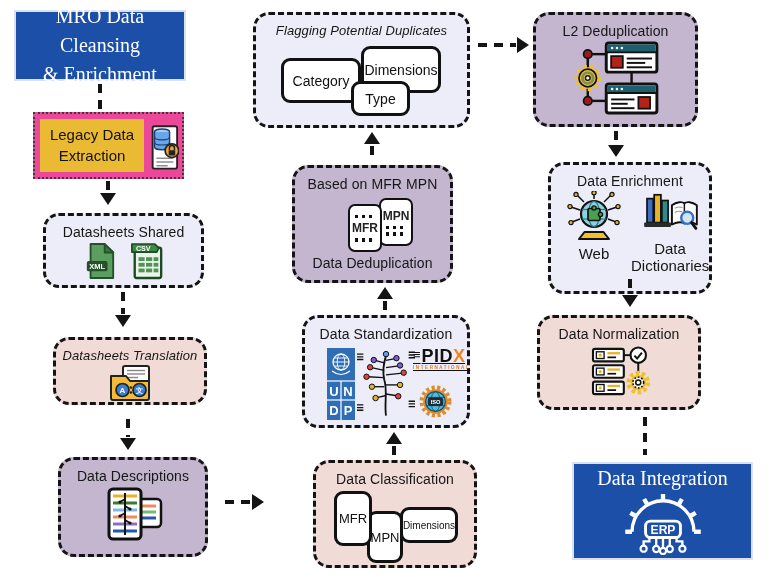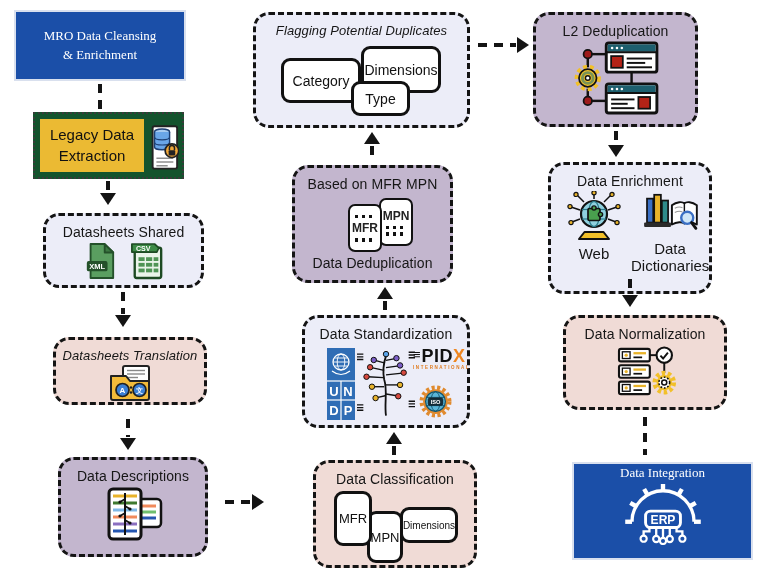--- a/index.html
+++ b/index.html
@@ -8,23 +8,23 @@
   
   .node{position:absolute;border:3px dashed #141414;border-radius:16px;box-sizing:border-box;}
   .lav{background:#ECEDF8;}
   .pur{background:#C3B6CE;}
   .pnk{background:#F0DBD6;}
   .ntitle{font-size:14px;text-align:center;padding-top:8px;letter-spacing:.1px;}
   .ntitle.small{font-size:13px;font-style:italic;}
   
   .bluebox{position:absolute;background:#1B4FA8;border:2px solid #D9E0EE;box-sizing:border-box;
            color:#fff;font-family:"Liberation Serif","DejaVu Serif",serif;text-align:center;}
-  .bluebox .bt{font-size:13px;line-height:1.45;}
-  
-  .dotted-outer{position:absolute;border:2px dotted #3a3a3a;background:#14532d;box-sizing:border-box;}
+  .bluebox .bt{font-size:20px;line-height:1.45;}
+  
+  .dotted-outer{position:absolute;border:2px dotted #3a3a3a;background:#ec4899;box-sizing:border-box;}
   .legacy-yellow{position:absolute;background:#EBBA33;display:flex;align-items:center;justify-content:center;
                  text-align:center;font-size:15px;line-height:1.35;color:#111;}
   
   .card{position:absolute;background:#fff;border:3px solid #111;border-radius:9px;box-sizing:border-box;
         display:flex;align-items:center;justify-content:center;font-size:14px;color:#111;}
   .card2{position:absolute;background:#fff;border:2.5px solid #111;border-radius:7px;box-sizing:border-box;
          display:flex;flex-direction:column;align-items:center;justify-content:center;gap:3px;
          font-size:12px;font-weight:bold;color:#222;}
   .dotrow{width:21px;height:3.5px;background:repeating-linear-gradient(to right,#111 0 3.5px,transparent 3.5px 7px);}
   
@@ -232,21 +232,21 @@
         <circle cx="20.5" cy="54.5" r="3" fill="#E8B32A"></circle>
           <circle cx="45.5" cy="52.5" r="3" fill="#D6493F"></circle>
       </g>
       <g stroke="#111" stroke-width="1.5">
         <path d="M0 6 h7 M0 9 h7 M0 12 h7"></path>
         <path d="M57 4 h7 M57 7 h7 M57 10 h7"></path>
         <path d="M0 62 h7 M0 65 h7 M0 68 h7"></path>
         <path d="M57 58 h7 M57 61 h7 M57 64 h7"></path>
       </g>
     </svg>
-    <div class="pidx" style="left:108px;top:29px;">
+    <div class="pidx" style="left:108px;top:29px;text-decoration:underline;">
       <span class="eq">≡</span><span class="main">PID</span><span class="px">X</span>
       <span class="sub">INTERNATIONAL</span>
     </div>
     <svg class="abs" style="left:114px;top:67px;" width="33" height="33" viewBox="0 0 32 32">
       <circle cx="16" cy="16" r="13.5" fill="none" stroke="#E08A2E" stroke-width="4" stroke-dasharray="3 2.4"></circle>
       <circle cx="16" cy="16" r="12" fill="#E08A2E"></circle>
       <circle cx="16" cy="16" r="9.6" fill="#5AB6D8" stroke="#14556E" stroke-width="1.2"></circle>
       <ellipse cx="16" cy="16" rx="4.4" ry="9.4" fill="none" stroke="#14556E" stroke-width="0.9"></ellipse>
       <line x1="7" y1="12" x2="25" y2="12" stroke="#14556E" stroke-width="0.9"></line>
       <line x1="7" y1="20" x2="25" y2="20" stroke="#14556E" stroke-width="0.9"></line>
@@ -358,21 +358,21 @@
         <circle cx="33.5" cy="23.5" r="2.1" fill="#49A04E" stroke="#111" stroke-width="1.4"></circle>
         <path d="M12 48 h30 l-5.5 -7 h-19 z" fill="#F2C029" stroke="#111" stroke-width="2" stroke-linejoin="round"></path>
       </svg>
       <div class="elabel">Web</div>
     </div>
   </div>
 
   <div class="vd" style="left:628px;top:279px;height:15px;"></div>
   <div class="tri-d" style="left:622px;top:295px;"></div>
 
-  <div class="node pnk" style="left:563px;top:315px;width:164px;height:95px;">
+  <div class="node pnk" style="left:537px;top:315px;width:164px;height:95px;">
     <div class="ntitle">Data Normalization</div>
     <div style="display:flex;justify-content:center;margin-top:4px;">
       <svg width="66" height="52" viewBox="0 0 66 54">
         <g>
           <rect x="6" y="3" width="32" height="13" rx="2" fill="#fff" stroke="#111" stroke-width="2.2"></rect>
           <rect x="9.5" y="6" width="8" height="7" fill="#fff" stroke="#111" stroke-width="1.4"></rect>
           <circle cx="13.5" cy="9.5" r="1.7" fill="#E8B32A"></circle>
           <line x1="21" y1="7.5" x2="34" y2="7.5" stroke="#E8B32A" stroke-width="2.4"></line>
           <line x1="21" y1="11.8" x2="30" y2="11.8" stroke="#111" stroke-width="1.8"></line>
         </g>

